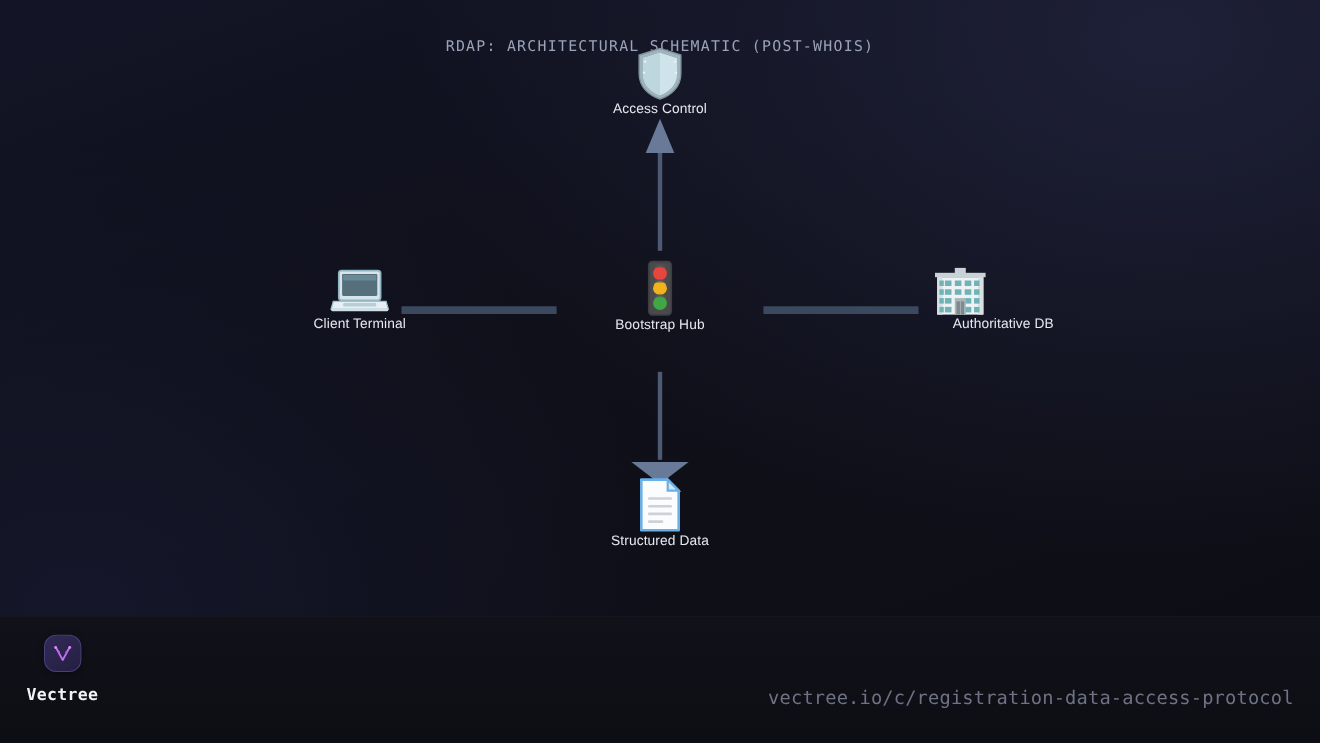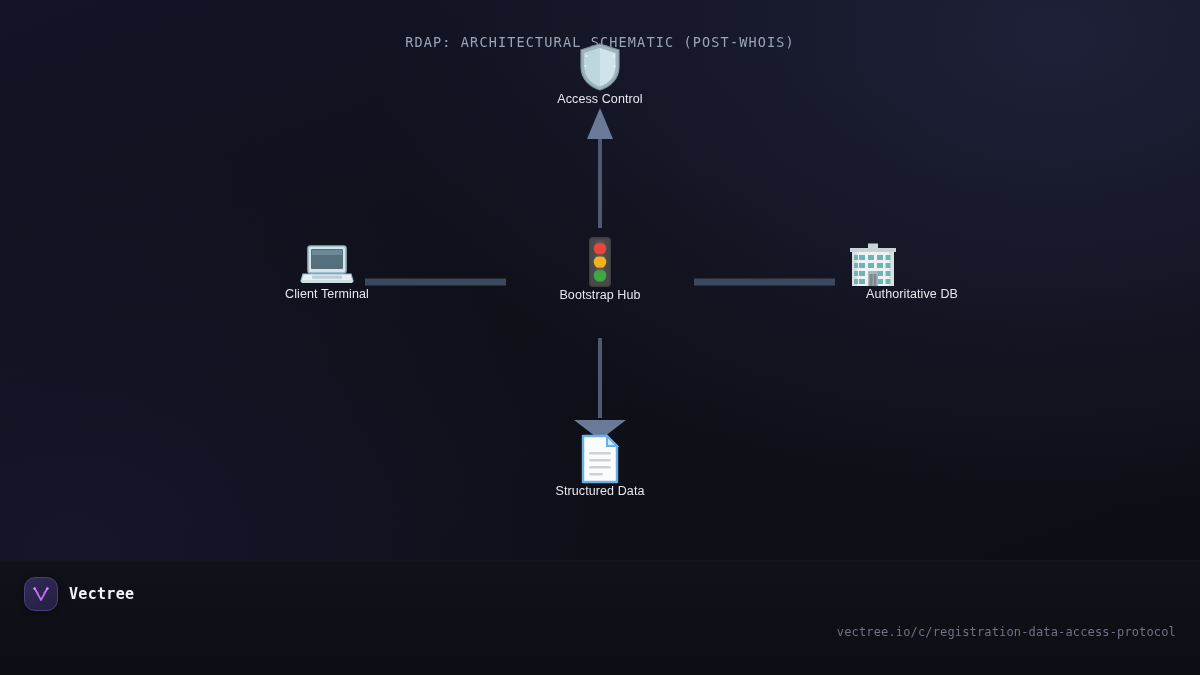--- a/index.html
+++ b/index.html
@@ -59,21 +59,21 @@
 
   
   #footer {
     position:absolute; left:0; top:560px;
     width:1200px; height:115px;
     background:linear-gradient(180deg,#111219 0%,#0d0e14 100%);
     border-top:1px solid rgba(255,255,255,0.035);
   }
   .brand-row {
     position:absolute; left:24px; top:16px;
-    display:flex; align-items:center; gap:11px;
+    display:flex; align-items:center; gap:11px;flex-direction:column;
   }
   .brand-logo {
     width:34px; height:34px; border-radius:11px;
     background:linear-gradient(145deg,#322a58 0%,#241f40 100%);
     border:1px solid #4a3f7d;
     display:flex; align-items:center; justify-content:center;
     box-shadow:0 1px 6px rgba(0,0,0,.45);
   }
   .brand-name {
     font-family:"DejaVu Sans Mono","Liberation Mono",monospace;
@@ -82,21 +82,21 @@
   }
   .footer-title {
     position:absolute; left:24px; top:612px;
     font-family:"DejaVu Sans Mono","Liberation Mono",monospace;
     font-weight:bold; font-size:31px;
     color:#ffffff; letter-spacing:.4px; white-space:nowrap;
   }
   .footer-url {
     position:absolute; right:24px; top:625px;
     font-family:"DejaVu Sans Mono","Liberation Mono",monospace;
-    font-size:12px; color:#6d7284; letter-spacing:.15px;
+    font-size:17px; color:#6d7284; letter-spacing:.15px;
     white-space:nowrap;
   }
 </style>
 </head>
 <body>
 
 <div id="stage">
 
   <div id="canvas">
 

